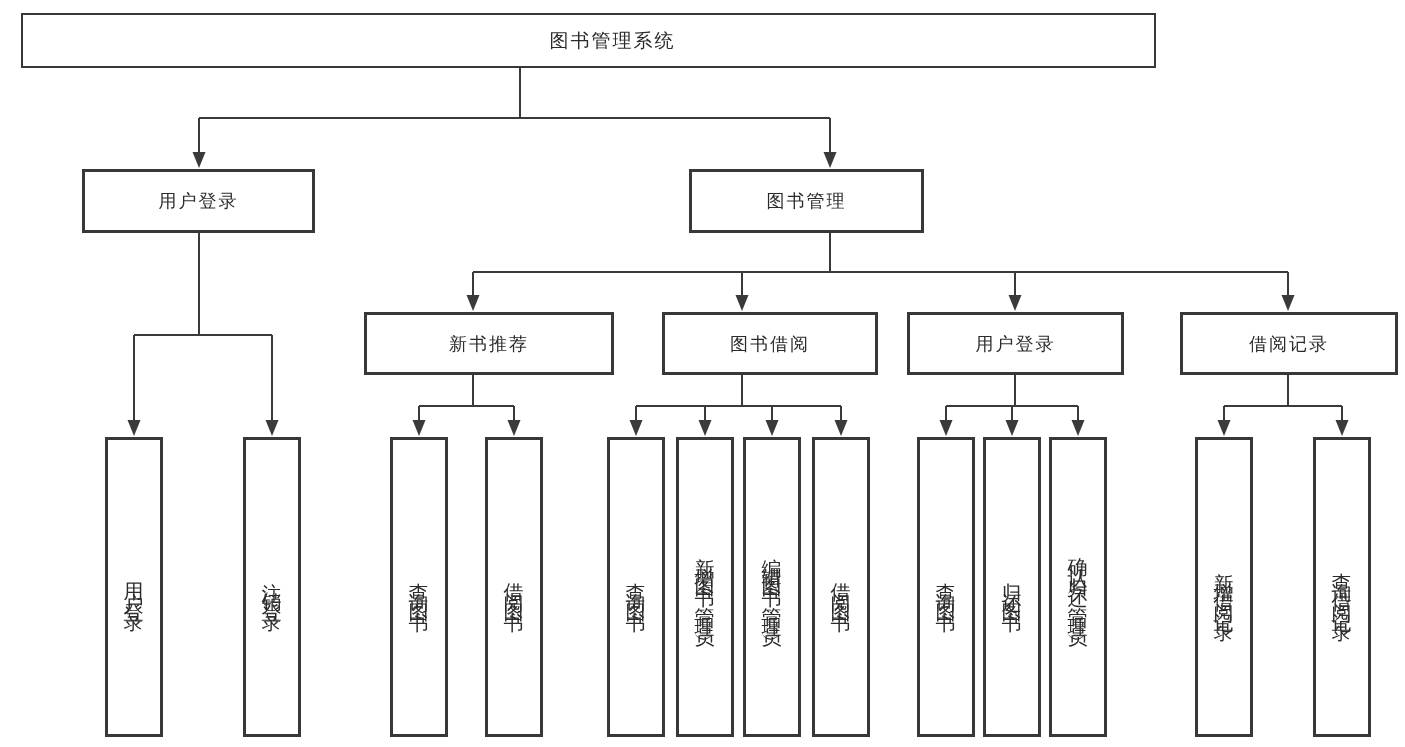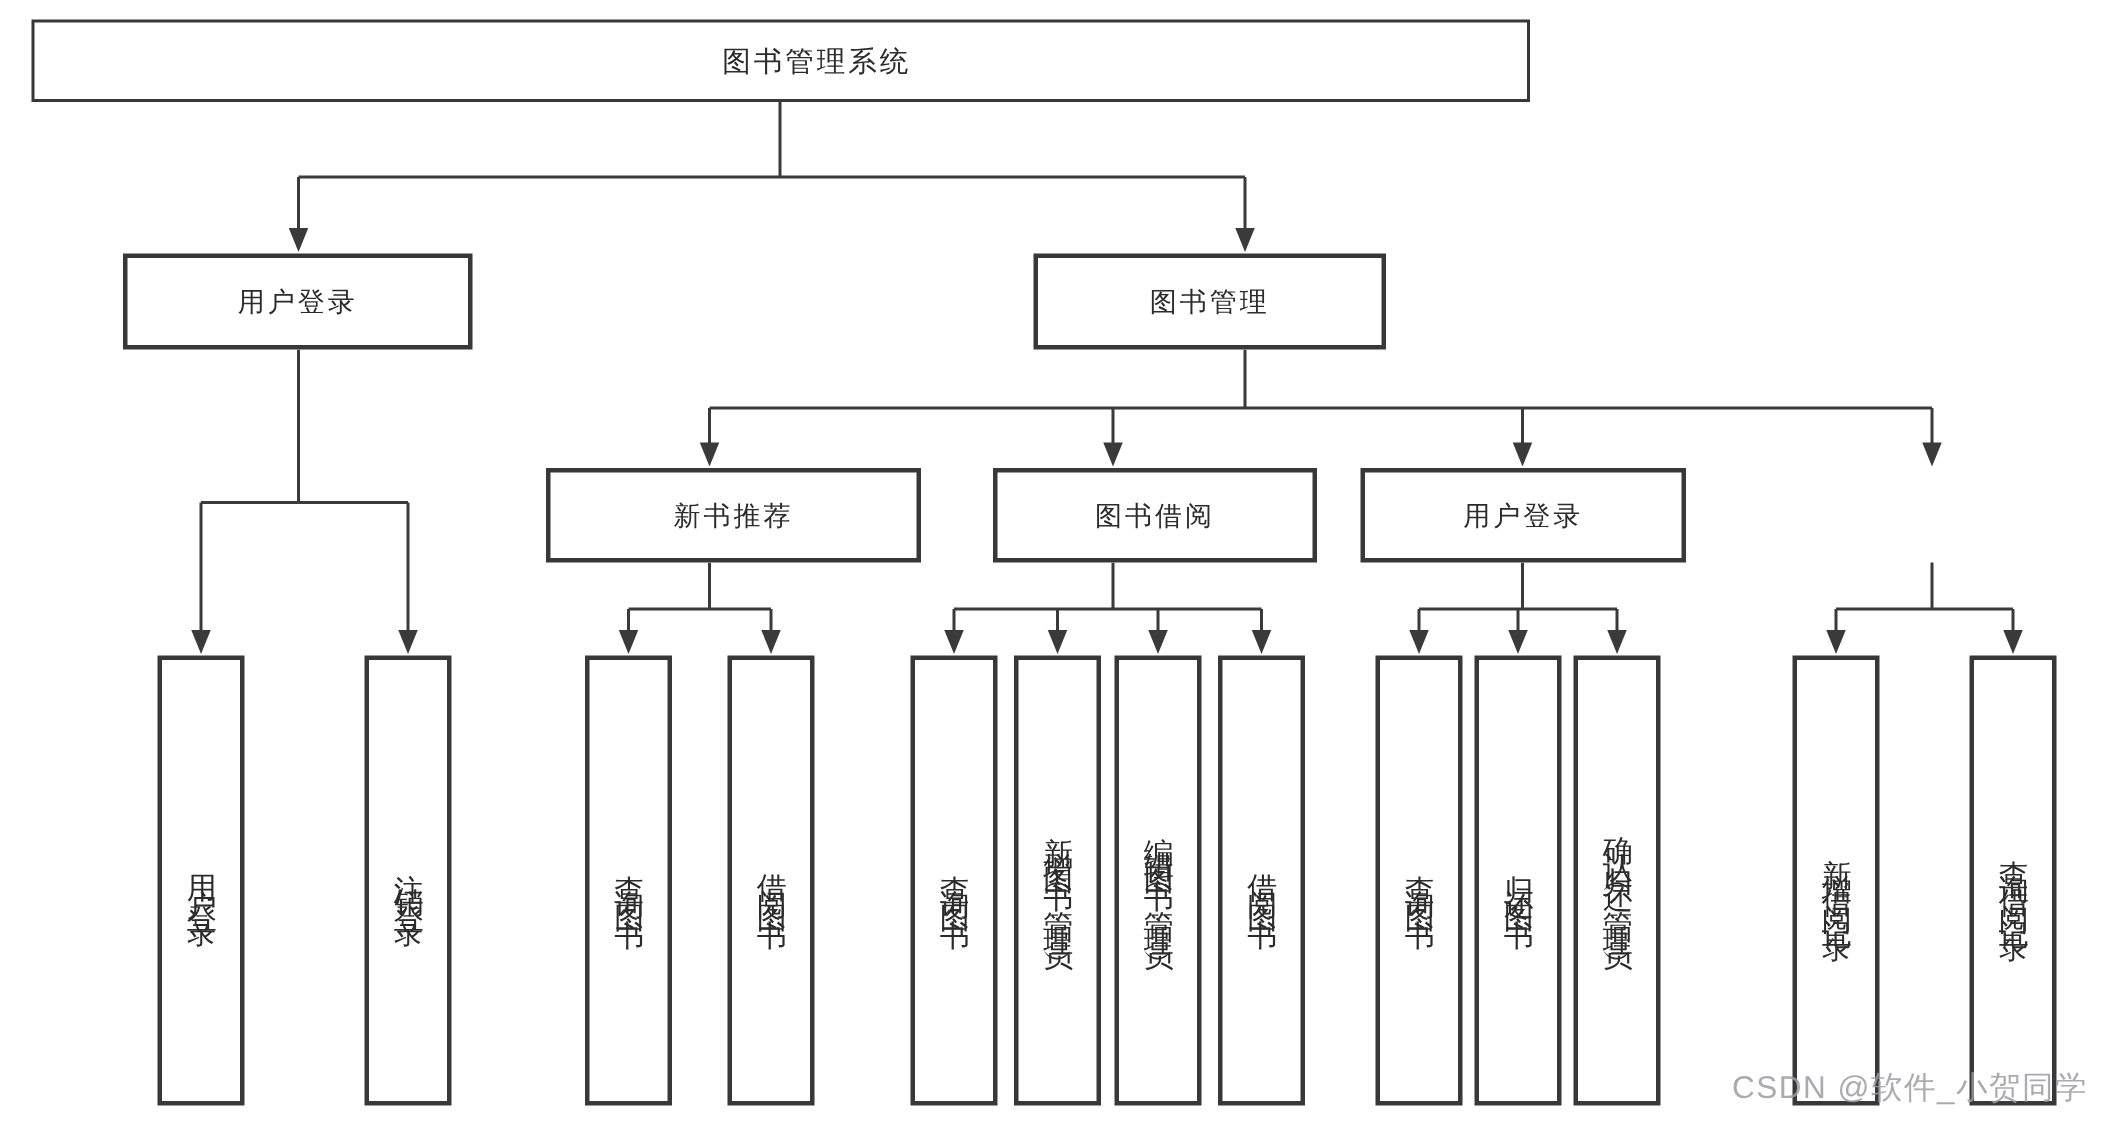--- a/index.html
+++ b/index.html
@@ -101,42 +101,42 @@
       <polygon points="765.5,420 778.5,420 772,436"></polygon>
       <polygon points="834.5,420 847.5,420 841,436"></polygon>
       <polygon points="939.5,420 952.5,420 946,436"></polygon>
       <polygon points="1005.5,420 1018.5,420 1012,436"></polygon>
       <polygon points="1071.5,420 1084.5,420 1078,436"></polygon>
       <polygon points="1217.5,420 1230.5,420 1224,436"></polygon>
       <polygon points="1335.5,420 1348.5,420 1342,436"></polygon>
     </g>
   </svg>
 
-  <div class="node root" style="left:21px; top:13px; width:999px; height:55px;padding-left:48px;">图书管理系统</div>
+  <div class="node root" style="left:21px; top:13px; width:1135px; height:55px;padding-left:48px;">图书管理系统</div>
 
   <div class="node" style="left:82px; top:169px; width:233px; height:64px;">用户登录</div>
   <div class="node" style="left:689px; top:169px; width:235px; height:64px;">图书管理</div>
 
   <div class="node" style="left:364px; top:312px; width:250px; height:63px;">新书推荐</div>
   <div class="node" style="left:662px; top:312px; width:216px; height:63px;">图书借阅</div>
   <div class="node" style="left:907px; top:312px; width:217px; height:63px;">用户登录</div>
+  <div class="node" style="left:1180px; top:312px; width:218px; height:63px;">借阅记录</div>
 
   <div class="leaf" style="left:105px;">用户登录</div>
   <div class="leaf" style="left:243px;">注销登录</div>
 
   <div class="leaf" style="left:390px;">查询图书</div>
   <div class="leaf" style="left:485px;">借阅图书</div>
 
   <div class="leaf" style="left:607px;">查询图书</div>
   <div class="leaf" style="left:676px;">新增图书（管理员）</div>
   <div class="leaf" style="left:743px;">编辑图书（管理员）</div>
   <div class="leaf" style="left:812px;">借阅图书</div>
 
   <div class="leaf" style="left:917px;">查询图书</div>
   <div class="leaf" style="left:983px;">归还图书</div>
   <div class="leaf" style="left:1049px;">确认归还（管理员）</div>
 
   <div class="leaf" style="left:1195px;">新增借阅记录</div>
   <div class="leaf" style="left:1313px;">查询借阅记录</div>
 
-  <div class="watermark">CSDN @软件_小贺同学</div>
 
 </div>
 
 </body></html>

